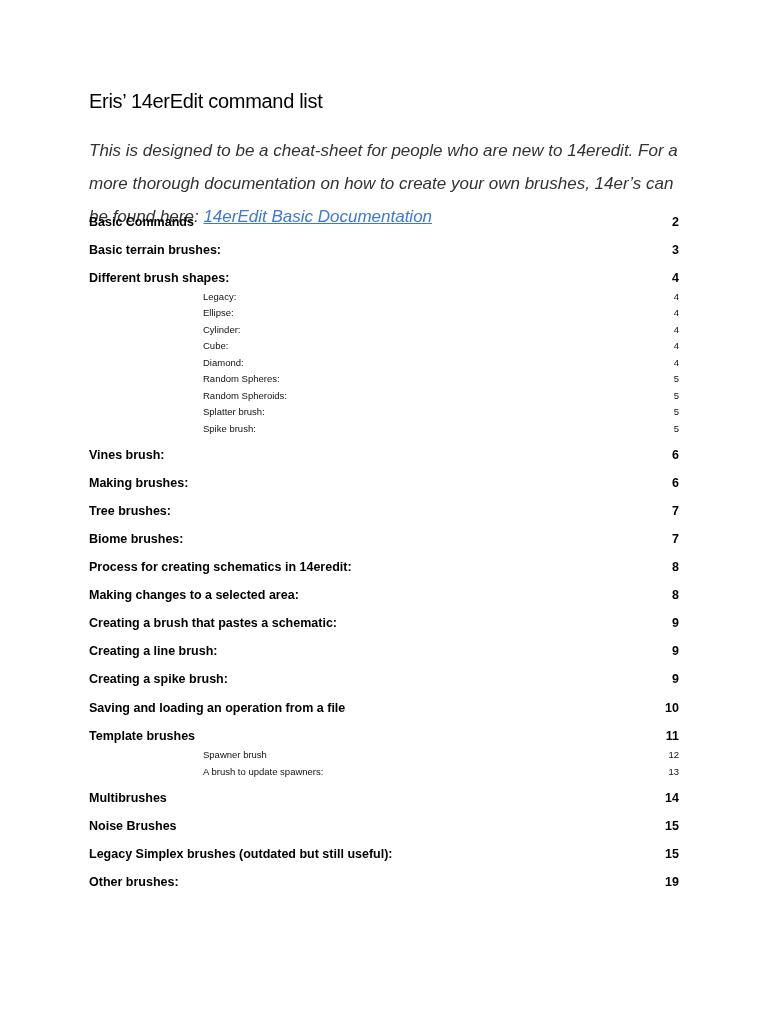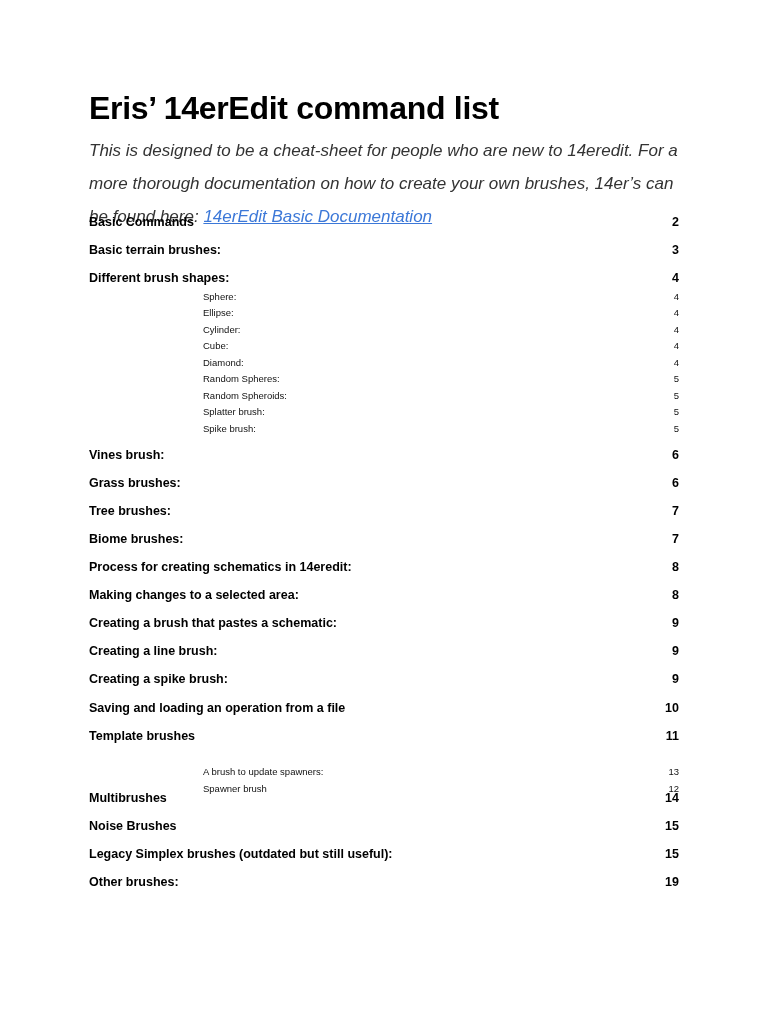--- a/index.html
+++ b/index.html
@@ -18,22 +18,22 @@
     .page {
       position: absolute;
       left: 89px;
       top: 0;
       width: 590px;
     }
     .title {
       position: absolute;
       top: 90px;
       left: 0;
-      font-size: 32px;
-      font-weight: bold;
+      font-size: 20px;
+      font-weight: normal;
       letter-spacing: -0.3px;
       white-space: nowrap;
       margin: 0;
     }
     .intro {
       position: absolute;
       top: 134px;
       left: 0;
       width: 600px;
       font-size: 17px;
@@ -92,21 +92,21 @@
       </a>
       <a href="#" class="toc-row major" style="top: 242.625px;">
         <span class="label">Basic terrain brushes:</span>
         <span class="page-num">3</span>
       </a>
       <a href="#" class="toc-row major" style="top: 270.625px;">
         <span class="label">Different brush shapes:</span>
         <span class="page-num">4</span>
       </a>
       <a href="#" class="toc-row minor" style="top: 290.875px;">
-        <span class="label">Sphere:</span>
+        <span class="label">Legacy:</span>
         <span class="page-num">4</span>
       </a>
       <a href="#" class="toc-row minor" style="top: 306.875px; gap: 14px;">
         <span class="label">Ellipse:</span>
         <span class="page-num">4</span>
       </a>
       <a href="#" class="toc-row minor" style="top: 323.875px;">
         <span class="label">Cylinder:</span>
         <span class="page-num">4</span>
       </a>
@@ -132,21 +132,21 @@
       </a>
       <a href="#" class="toc-row minor" style="top: 422.875px;">
         <span class="label">Spike brush:</span>
         <span class="page-num">5</span>
       </a>
       <a href="#" class="toc-row major" style="top: 447.625px;">
         <span class="label">Vines brush:</span>
         <span class="page-num">6</span>
       </a>
       <a href="#" class="toc-row major" style="top: 475.625px;">
-        <span class="label">Grass brushes:</span>
+        <span class="label">Making brushes:</span>
         <span class="page-num">6</span>
       </a>
       <a href="#" class="toc-row major" style="top: 503.625px;">
         <span class="label">Tree brushes:</span>
         <span class="page-num">7</span>
       </a>
       <a href="#" class="toc-row major" style="top: 531.625px;">
         <span class="label">Biome brushes:</span>
         <span class="page-num">7</span>
       </a>
@@ -171,21 +171,21 @@
         <span class="page-num">9</span>
       </a>
       <a href="#" class="toc-row major" style="top: 700.625px;">
         <span class="label">Saving and loading an operation from a file</span>
         <span class="page-num">10</span>
       </a>
       <a href="#" class="toc-row major" style="top: 728.625px;">
         <span class="label">Template brushes</span>
         <span class="page-num">11</span>
       </a>
-      <a href="#" class="toc-row minor" style="top: 748.875px; margin-top: 34px;">
+      <a href="#" class="toc-row minor" style="top: 748.875px;">
         <span class="label">Spawner brush</span>
         <span class="page-num">12</span>
       </a>
       <a href="#" class="toc-row minor" style="top: 765.875px;">
         <span class="label">A brush to update spawners:</span>
         <span class="page-num">13</span>
       </a>
       <a href="#" class="toc-row major" style="top: 790.625px; gap: 11px;">
         <span class="label">Multibrushes</span>
         <span class="page-num">14</span>

